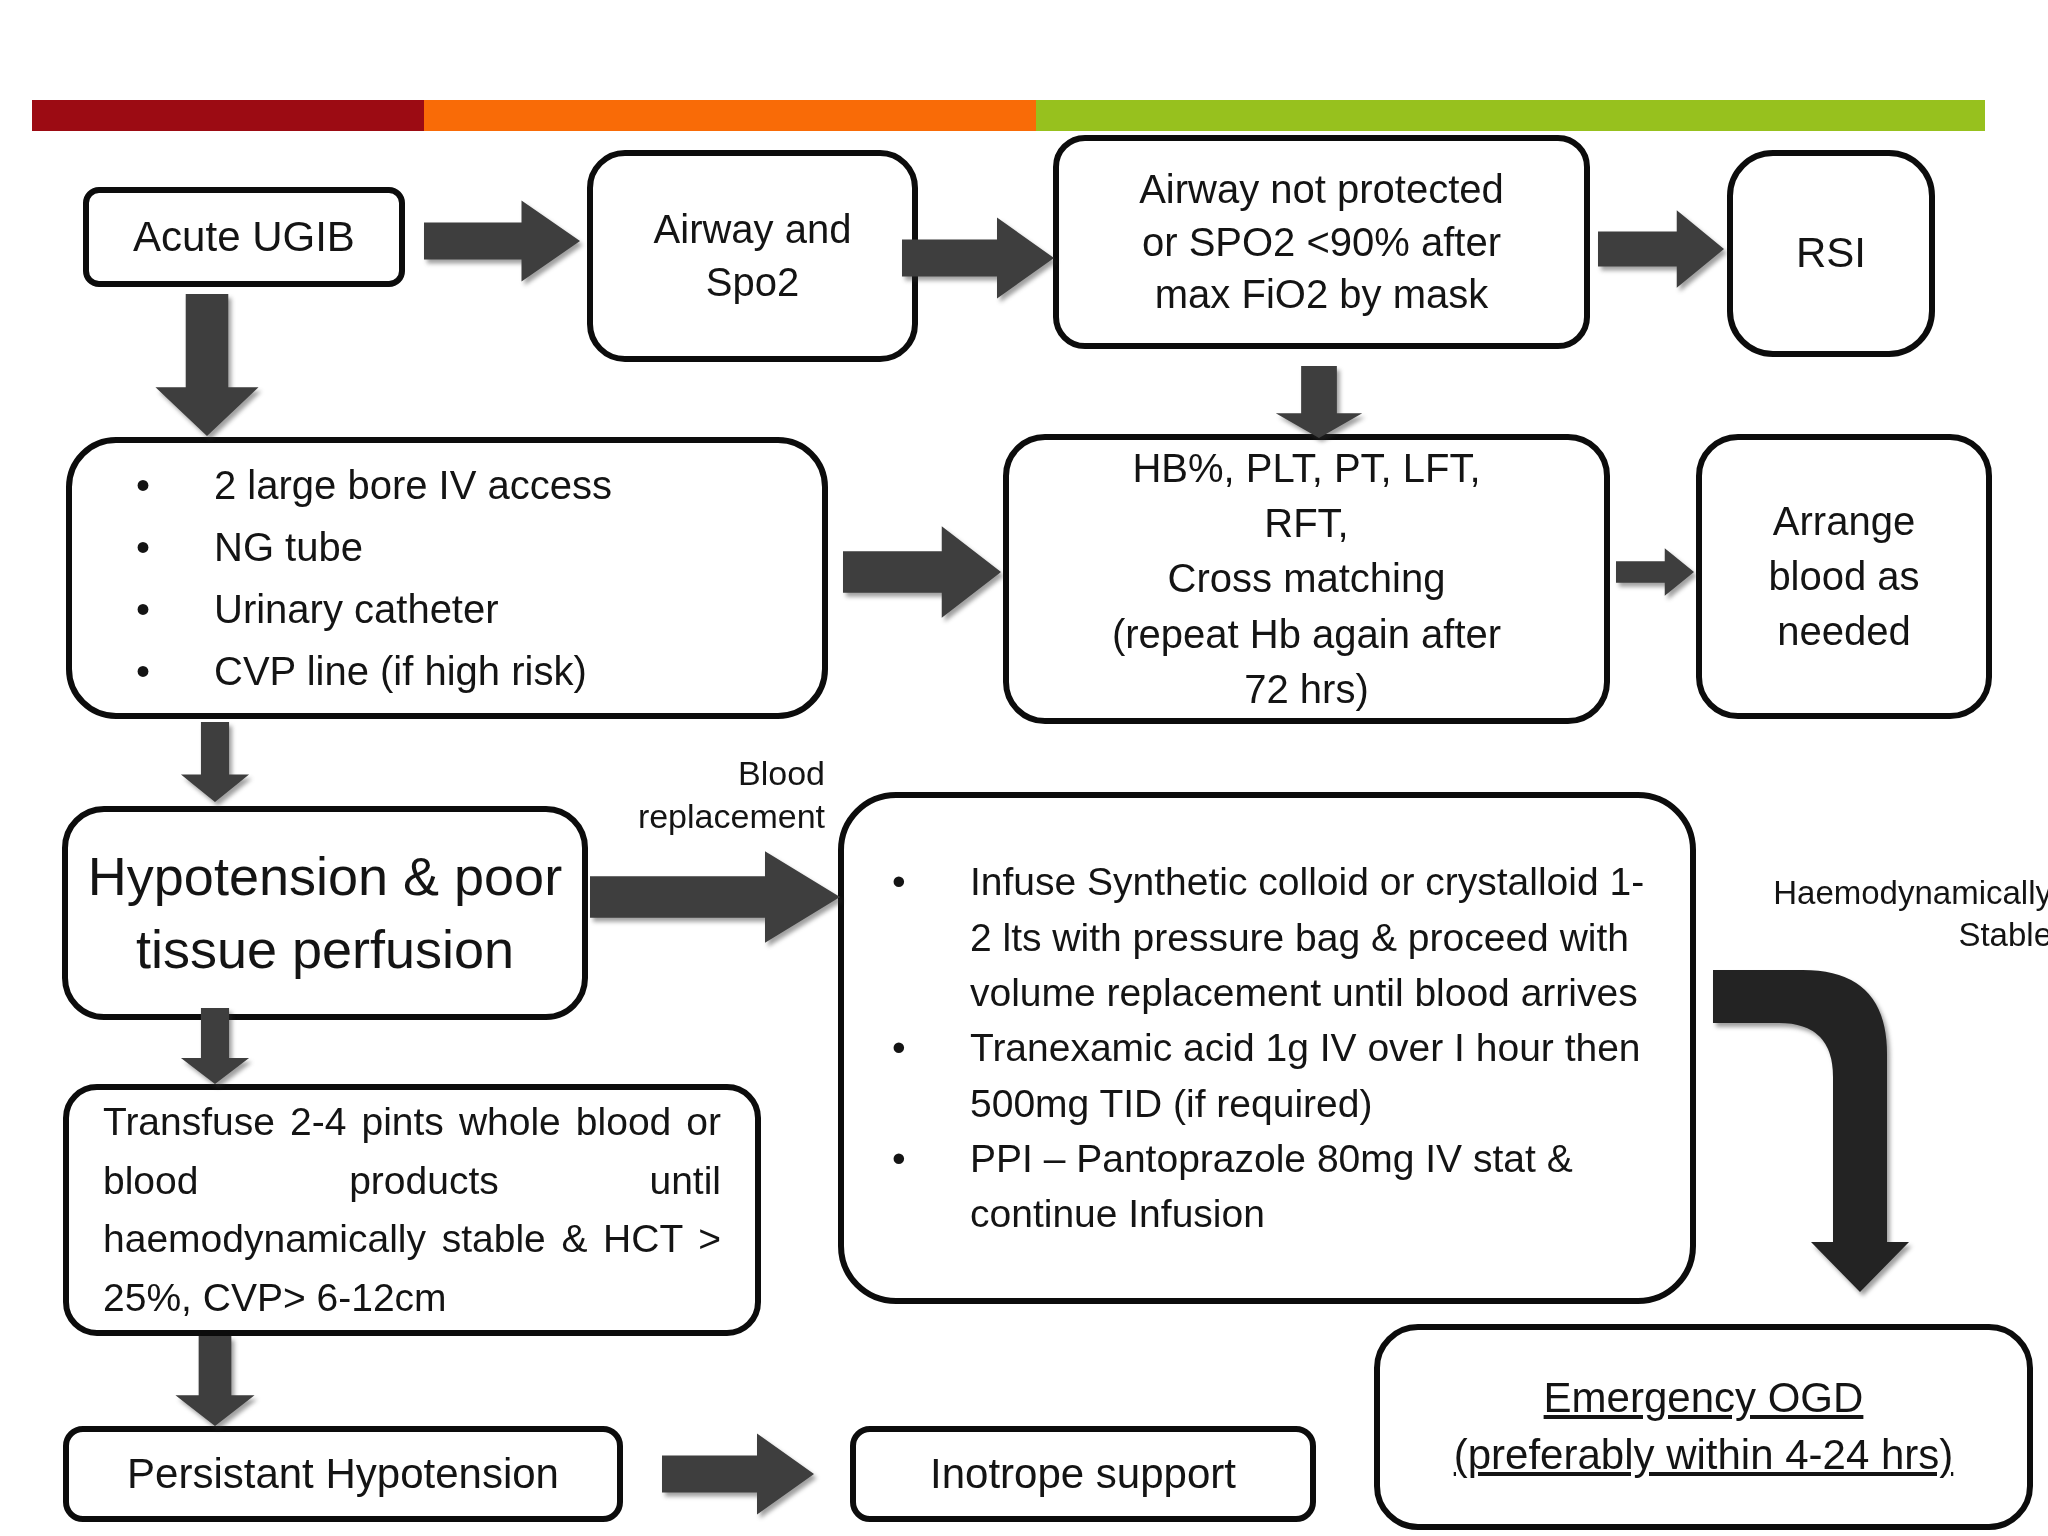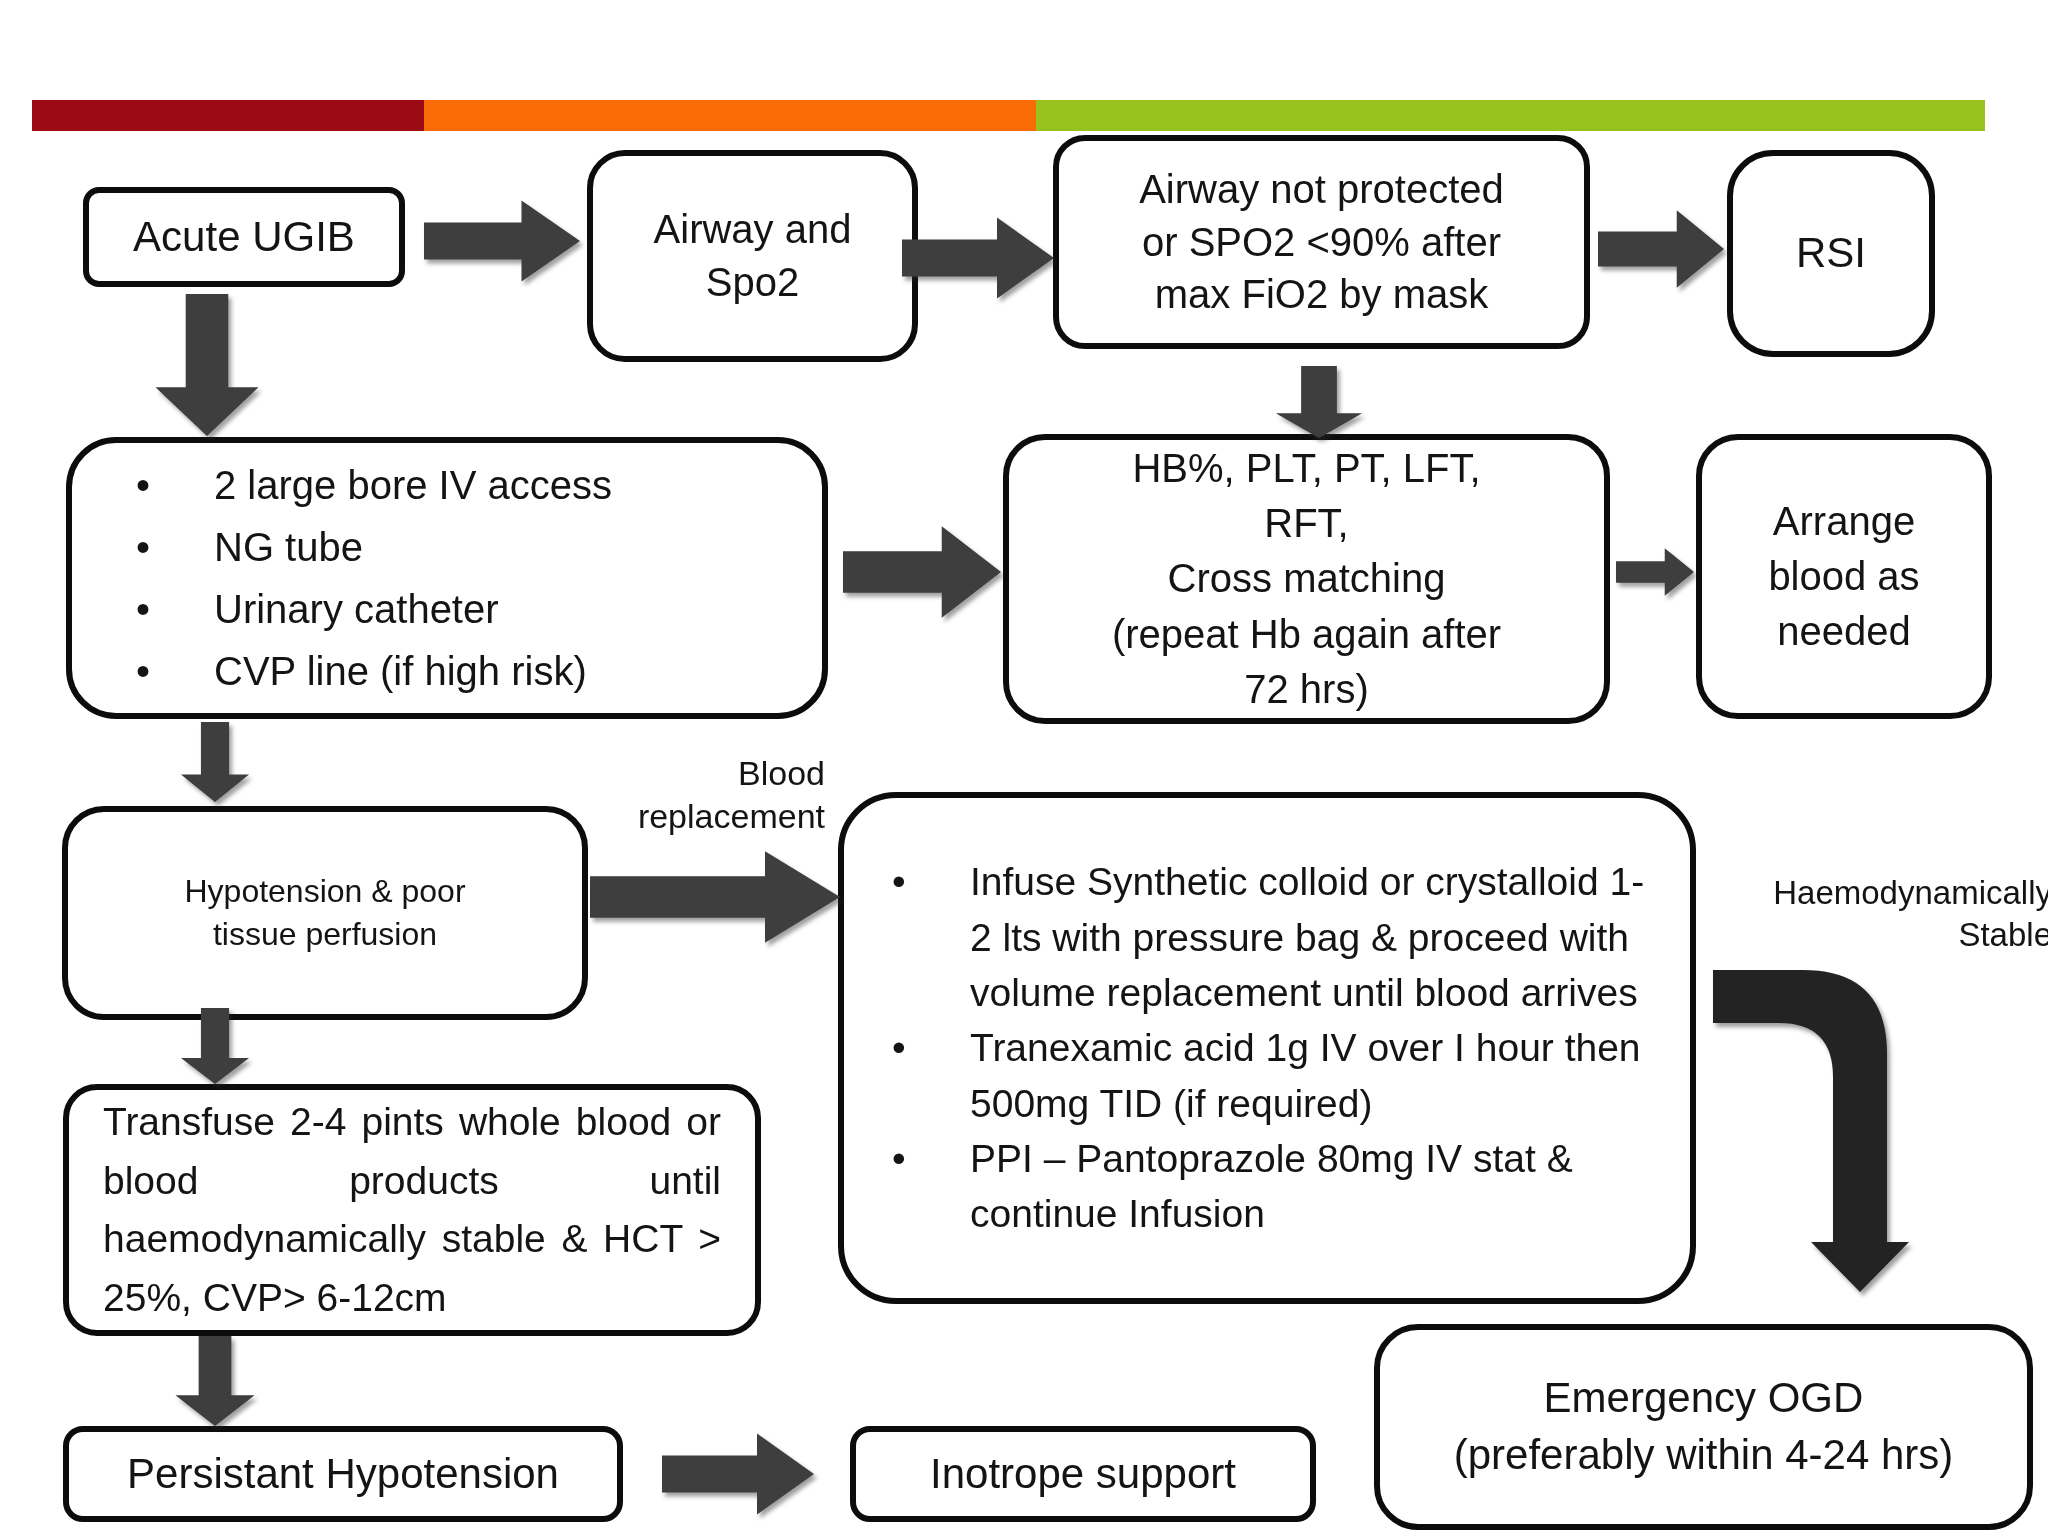--- a/index.html
+++ b/index.html
@@ -95,21 +95,21 @@
     <div class="ln">Cross matching</div>
     <div class="ln">(repeat Hb again after 72 hrs)</div>
   </div>
 
   <div class="box" style="left:1696px;top:434px;width:296px;height:285px;border-radius:42px;font-size:40px;line-height:1.38;">
     <div class="ln">Arrange</div>
     <div class="ln">blood as</div>
     <div class="ln">needed</div>
   </div>
 
-  <div class="box" style="left:62px;top:806px;width:526px;height:214px;border-radius:42px;font-size:32px;line-height:1.35;">
+  <div class="box" style="left:62px;top:806px;width:526px;height:214px;border-radius:42px;font-size:54px;line-height:1.35;">
     <div class="ln">Hypotension &amp; poor</div>
     <div class="ln">tissue perfusion</div>
   </div>
 
   <div class="lbl" style="left:585px;top:752px;width:240px;font-size:34px;">
     <div>Blood</div>
     <div>replacement</div>
   </div>
 
   <div class="box bullets" style="left:838px;top:792px;width:858px;height:512px;border-radius:58px;font-size:39px;line-height:1.42;padding:18px 28px 18px 42px;">
@@ -137,21 +137,21 @@
   </div>
 
   <div class="box" style="left:63px;top:1426px;width:560px;height:96px;border-radius:20px;font-size:42px;">
     <div class="ln">Persistant Hypotension</div>
   </div>
 
   <div class="box" style="left:850px;top:1426px;width:466px;height:96px;border-radius:20px;font-size:42px;">
     <div class="ln">Inotrope support</div>
   </div>
 
-  <div class="box" style="left:1374px;top:1324px;width:659px;height:206px;border-radius:44px;font-size:42px;line-height:1.35;">
+  <div class="box" style="left:1374px;top:1324px;width:659px;height:206px;border-radius:44px;font-size:42px;line-height:1.35;text-decoration:underline;">
     <div class="ln">Emergency OGD</div>
     <div class="ln">(preferably within 4-24 hrs)</div>
   </div>
 
   <svg class="arrow" style="left:424px;top:195px;width:156px;height:92px" viewBox="0 0 160 100" preserveAspectRatio="none">
     <polygon points="0,30 100,30 100,6 160,50 100,94 100,70 0,70" fill="#3E3E3E"></polygon>
     </svg>
 
   <svg class="arrow" style="left:902px;top:212px;width:152px;height:92px" viewBox="0 0 160 100" preserveAspectRatio="none">
     <polygon points="0,30 100,30 100,6 160,50 100,94 100,70 0,70" fill="#3E3E3E"></polygon>

